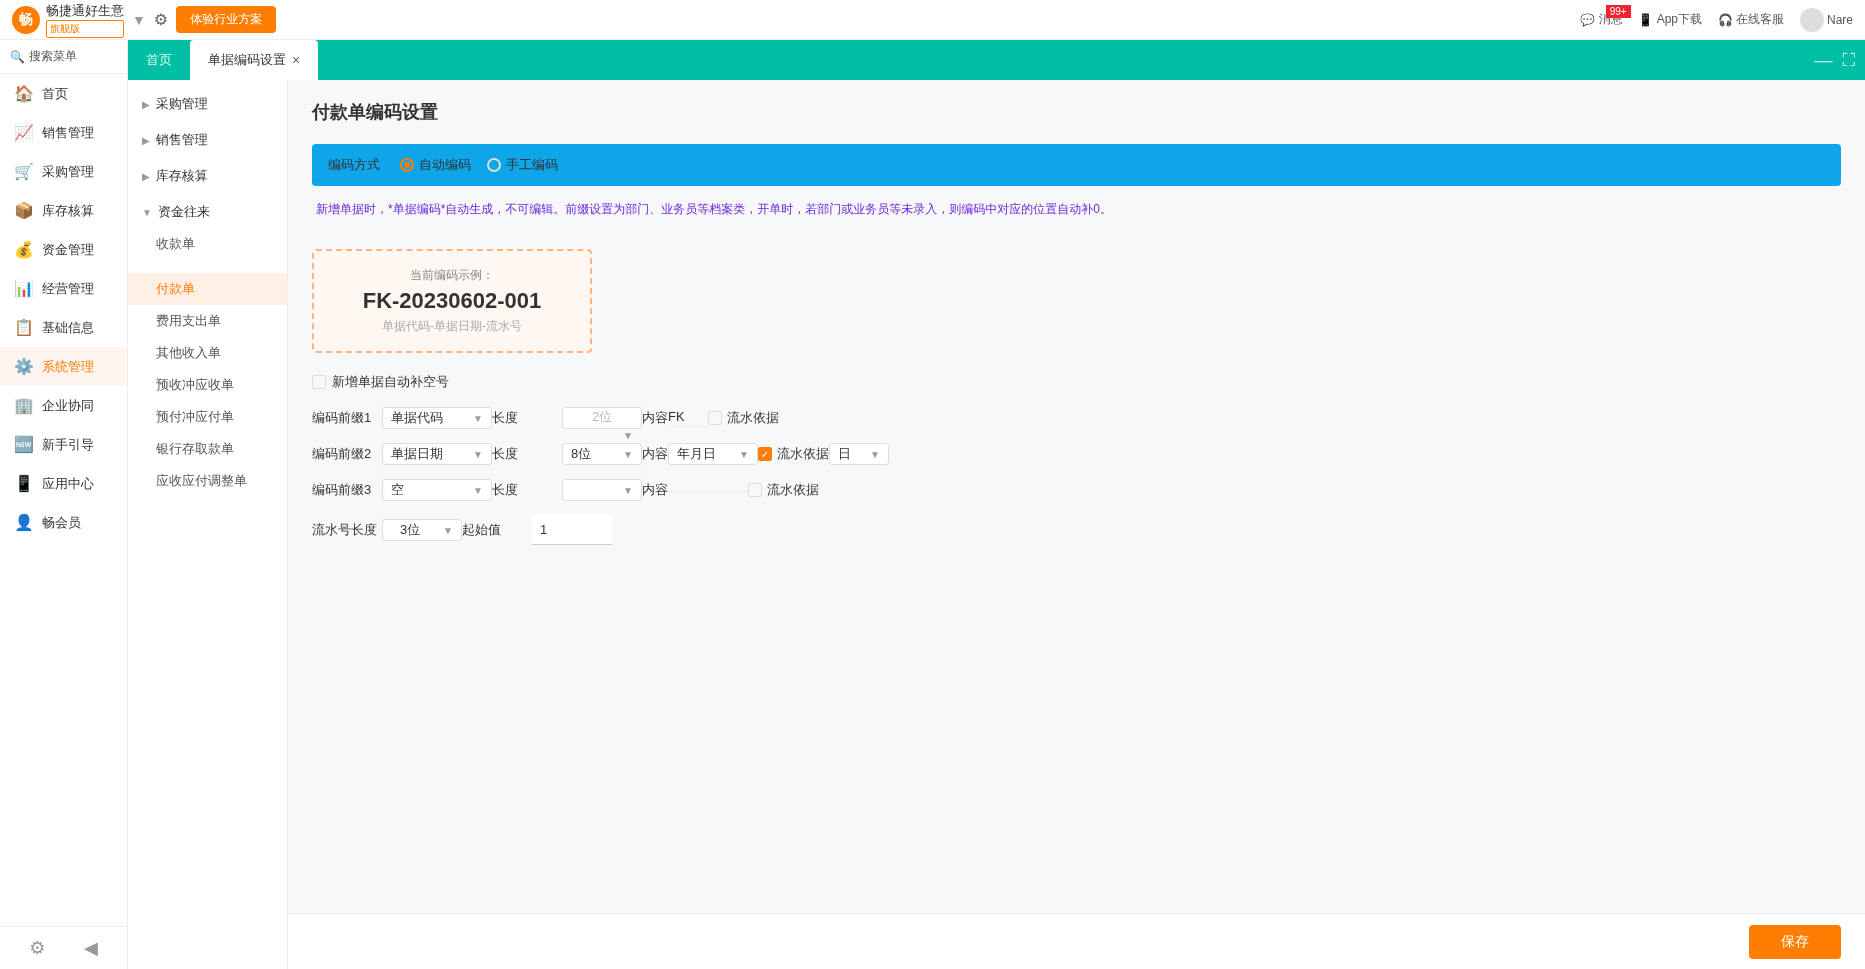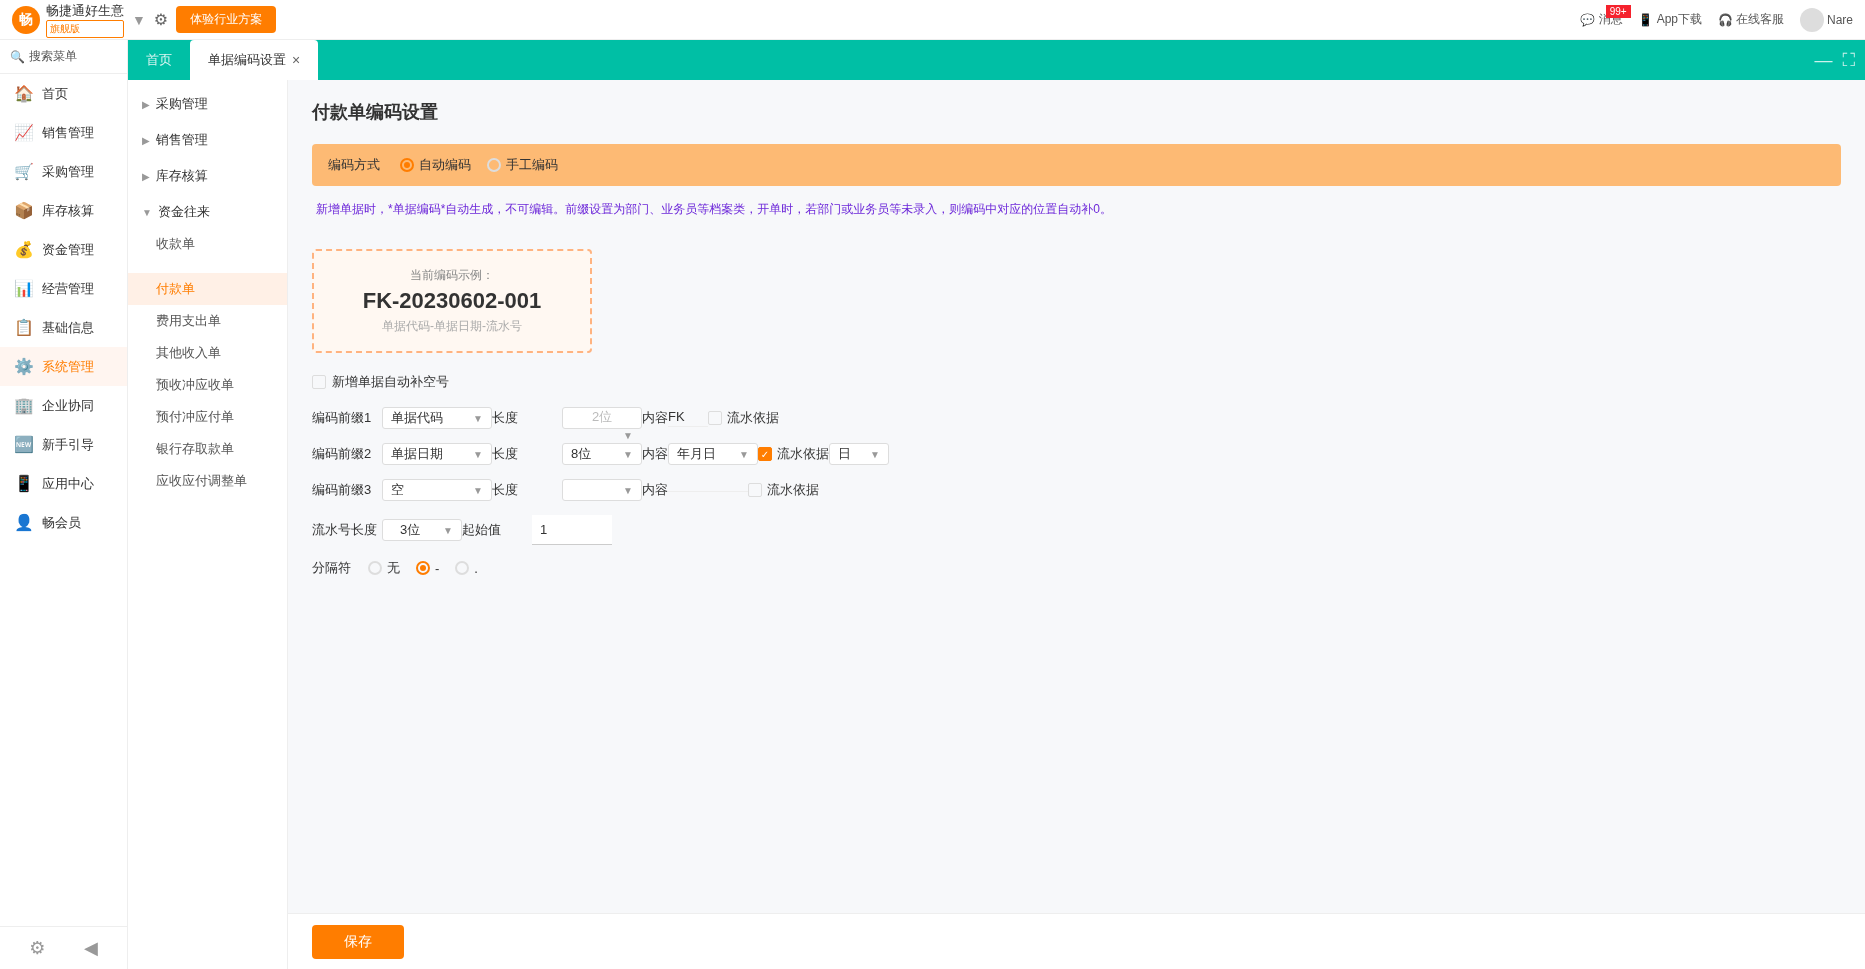--- a/index.html
+++ b/index.html
@@ -49,21 +49,21 @@
     .secondary-sidebar { width: 160px; background: white; border-right: 1px solid #eee; padding: 8px 0; flex-shrink: 0; overflow-y: auto; }
     .sec-sidebar-group { margin-bottom: 4px; }
     .sec-sidebar-group-title { display: flex; align-items: center; gap: 6px; padding: 7px 14px; font-size: 13px; color: #333; cursor: pointer; }
     .sec-sidebar-group-title .arrow { font-size: 10px; color: #999; }
     .sec-sidebar-item { padding: 7px 14px 7px 28px; font-size: 13px; color: #555; cursor: pointer; }
     .sec-sidebar-item.active { background: #fff0e6; color: #ff7d00; font-weight: 500; margin-top: 13px; }
 
     
     .main-content { flex: 1; overflow-y: auto; padding: 20px 24px; background: #f7f8fa; }
     .page-title { font-size: 18px; font-weight: 600; color: #333; margin-bottom: 20px; }
-    .encoding-method { display: flex; align-items: center; gap: 20px; padding: 12px 16px; background: #fdba74; border-radius: 4px; margin-bottom: 14px; }
+    .encoding-method { display: flex; align-items: center; gap: 20px; padding: 12px 16px; background: #0ea5e9; border-radius: 4px; margin-bottom: 14px; }
     .encoding-label { font-size: 13px; color: #333; font-weight: 500; }
     .radio-group { display: flex; align-items: center; gap: 16px; }
     .radio-item { display: flex; align-items: center; gap: 5px; font-size: 13px; color: #333; cursor: pointer; }
     .radio-dot { width: 14px; height: 14px; border-radius: 50%; border: 2px solid #ddd; display: flex; align-items: center; justify-content: center; }
     .radio-dot.checked { border-color: #ff7d00; }
     .radio-dot.checked::after { content: ''; width: 6px; height: 6px; background: #ff7d00; border-radius: 50%; display: block; }
 
     .hint-text { font-size: 12px; color: #6d28d9; line-height: 1.6; margin-bottom: 30px; padding: 0 4px; }
 
     
@@ -90,21 +90,21 @@
 
     
     .separator-row { display: flex; align-items: center; gap: 16px; margin-top: 10px; }
     .separator-label { font-size: 13px; color: #333; min-width: 40px; }
     .sep-radio { display: flex; align-items: center; gap: 5px; font-size: 13px; color: #333; cursor: pointer; }
     .sep-dot { width: 14px; height: 14px; border-radius: 50%; border: 2px solid #ddd; display: flex; align-items: center; justify-content: center; }
     .sep-dot.checked { border-color: #ff7d00; }
     .sep-dot.checked::after { content: ''; width: 6px; height: 6px; background: #ff7d00; border-radius: 50%; display: block; }
 
     
-    .footer-bar { height: 56px; background: white; border-top: 1px solid #eee; display: flex; align-items: center; justify-content: flex-start; padding: 0 24px; flex-shrink: 0; }
+    .footer-bar { height: 56px; background: white; border-top: 1px solid #eee; display: flex; align-items: center; justify-content: flex-end; padding: 0 24px; flex-shrink: 0; }
     .save-btn { background: #ff7d00; color: white; border: none; padding: 8px 32px; border-radius: 4px; font-size: 14px; cursor: pointer; }
   </style>
 </head>
 <body>
 
 <div class="top-bar">
   <div class="top-bar-left">
     <div class="top-bar-brand">
       <div class="brand-icon">畅</div>
       <div>
@@ -362,37 +362,20 @@
               <span>3位</span>
               <span class="form-select-arrow">▼</span>
             </div>
             <span class="form-label">起始值</span>
             <div class="form-input-small" style="min-width:80px;border-bottom:1px solid #ccc;border-top:none;border-left:none;border-right:none;border-radius:0;">
               <span>1</span>
             </div>
           </div>
 
           
-          <div class="separator-row">
-            <span class="separator-label">分隔符</span>
-            <label class="sep-radio">
-              <div class="sep-dot"></div>
-              <span>无</span>
-            </label>
-            <label class="sep-radio">
-              <div class="sep-dot checked">
-                  <div></div>
-                </div>
-              <span>-</span>
-            </label>
-            <label class="sep-radio">
-              <div class="sep-dot"></div>
-              <span>.</span>
-            </label>
-          </div>
         </div>
 
         <div class="footer-bar">
           <button class="save-btn">保存</button>
         </div>
       </div>
     </div>
   </div>
 </div>
 

